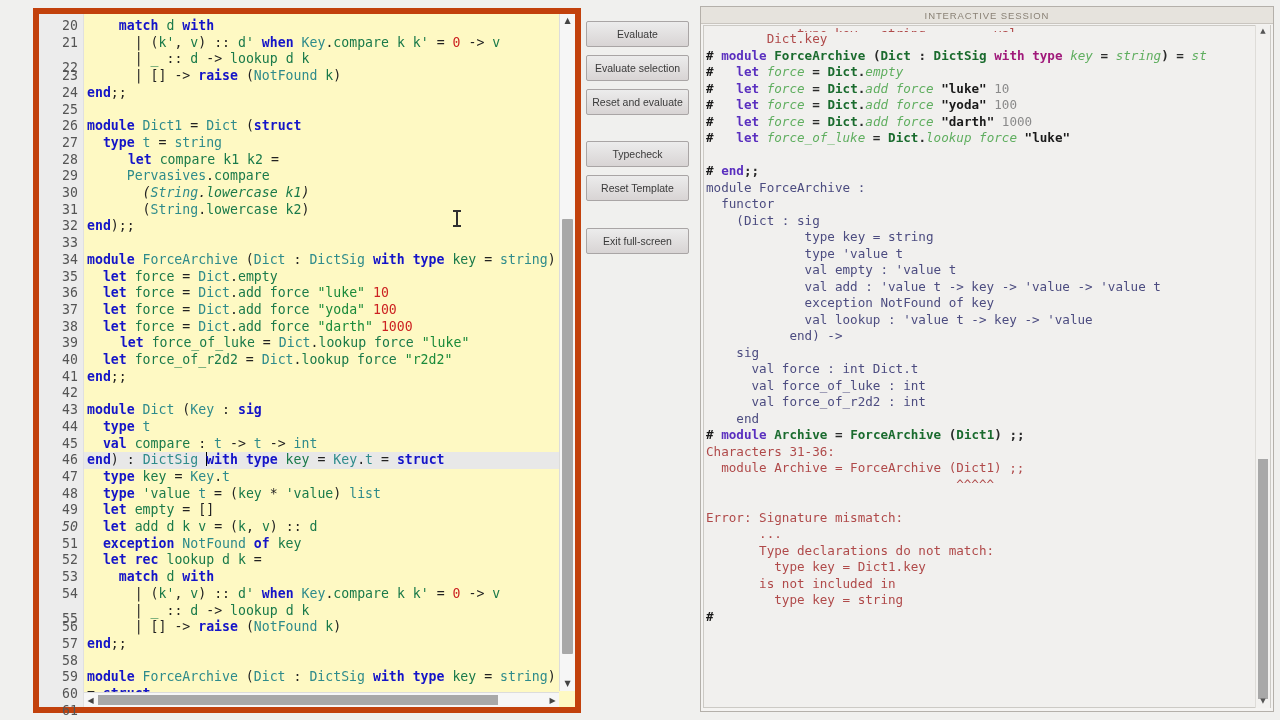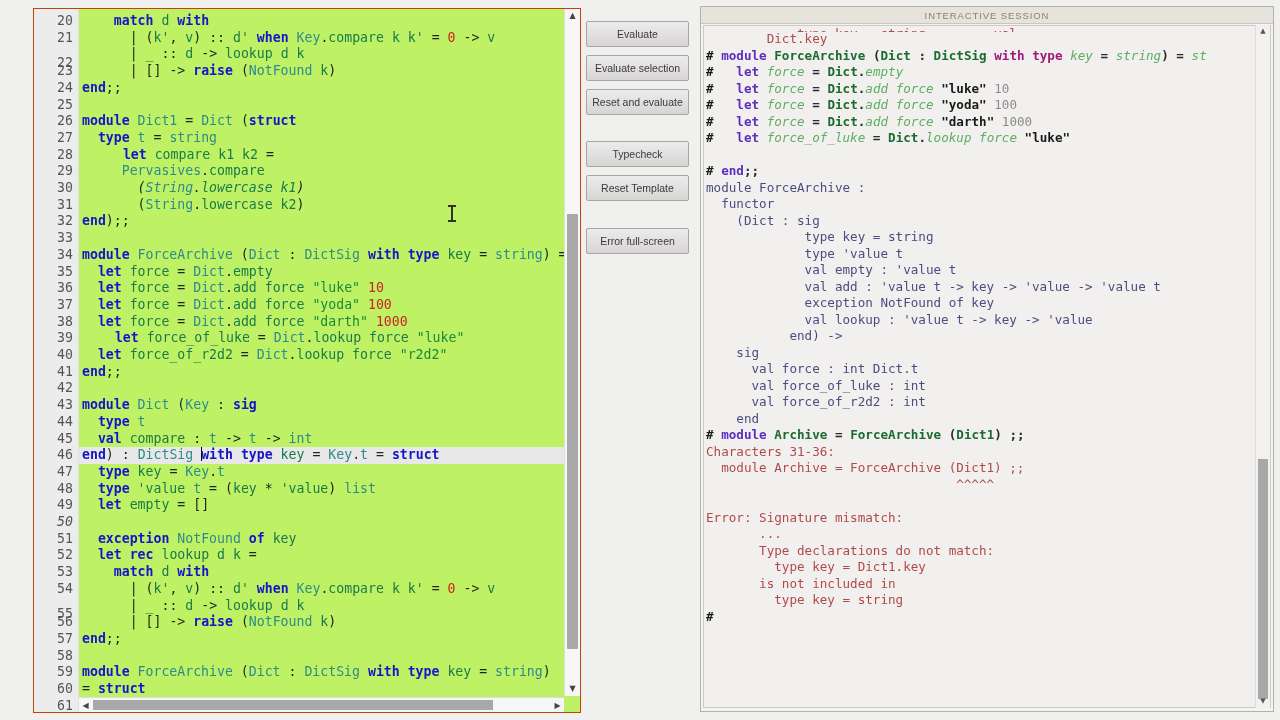--- a/index.html
+++ b/index.html
@@ -12,21 +12,21 @@
   }
   #root {
     position: relative;
     width: 1280px; height: 720px;
     background: #f0f0ee;
   }
   .editor-outer {
     position: absolute;
     left: 33px; top: 8px;
     width: 548px; height: 705px;
-    border: 1px solid #c2410c;
+    border: 6px solid #c2410c;
     background: #fdfdfd;
   }
   .gutter {
     position: absolute;
     left: 0; top: 0;
     width: 45px; height: 100%;
     background: #ececec;
     border-right: 1px solid #e0e0e0;
   }
   .gutter-num {
@@ -36,21 +36,21 @@
     font-size: 13.2px;
     line-height: 16.7px;
     color: #555555;
     text-align: right;
     white-space: pre;
   }
   .code-area {
     position: absolute;
     left: 45px; top: 0;
     right: 0; bottom: 0;
-    background: #bef264;
+    background: #fef9c3;
     overflow: hidden;
   }
   .cline {
     position: absolute;
     left: 0;
     white-space: pre;
     font-family: "DejaVu Sans Mono", monospace;
     font-size: 13.2px;
     line-height: 16.7px;
     height: 16.7px;
@@ -321,20 +321,21 @@
         <div class="cline" style="top: 338px;">  <span class="k">let</span> <span class="id">force_of_r2d2</span> <span class="pl">=</span> <span class="mod">Dict</span><span class="pl">.</span><span class="id">lookup</span> <span class="id">force</span> <span class="str">"r2d2"</span></div>
         <div class="cline" style="top: 354.7px;"><span class="k">end</span><span class="pl">;;</span></div>
         <div class="cline" style="top: 371.4px;"></div>
         <div class="cline" style="top: 388.1px;"><span class="k">module</span> <span class="mod">Dict</span> <span class="pl">(</span><span class="mod">Key</span> <span class="pl">:</span> <span class="k">sig</span></div>
         <div class="cline" style="top: 404.8px;">  <span class="k">type</span> <span class="mod">t</span></div>
         <div class="cline" style="top: 421.5px;">  <span class="k">val</span> <span class="id">compare</span> <span class="pl">:</span> <span class="mod">t</span> <span class="pl">-&gt;</span> <span class="mod">t</span> <span class="pl">-&gt;</span> <span class="mod">int</span></div>
         <div class="cline active" style="top: 438.2px;"><span class="k">end</span><span class="pl">)</span> <span class="pl">:</span> <span class="mod">DictSig</span> <span class="caret"></span><span class="k">with</span> <span class="k">type</span> <span class="id">key</span> <span class="pl">=</span> <span class="mod">Key</span><span class="pl">.</span><span class="mod">t</span> <span class="pl">=</span> <span class="k">struct</span></div>
         <div class="cline" style="top: 454.9px;">  <span class="k">type</span> <span class="id">key</span> <span class="pl">=</span> <span class="mod">Key</span><span class="pl">.</span><span class="mod">t</span></div>
         <div class="cline" style="top: 471.6px;">  <span class="k">type</span> <span class="id">'value</span> <span class="mod">t</span> <span class="pl">=</span> <span class="pl">(</span><span class="id">key</span> <span class="pl">*</span> <span class="id">'value</span><span class="pl">)</span> <span class="mod">list</span></div>
         <div class="cline" style="top: 488.3px;">  <span class="k">let</span> <span class="id">empty</span> <span class="pl">=</span> <span class="pl">[]</span></div>
+        <div class="cline" style="top: 505px;">  <span class="k">let</span> <span class="id">add</span> <span class="id">d</span> <span class="id">k</span> <span class="id">v</span> <span class="pl">=</span> <span class="pl">(</span><span class="id">k</span><span class="pl">,</span> <span class="id">v</span><span class="pl">)</span> <span class="pl">::</span> <span class="id">d</span></div>
         <div class="cline" style="top: 521.7px;">  <span class="k">exception</span> <span class="mod">NotFound</span> <span class="k">of</span> <span class="id">key</span></div>
         <div class="cline" style="top: 538.4px;">  <span class="k">let</span> <span class="k">rec</span> <span class="id">lookup</span> <span class="id">d</span> <span class="id">k</span> <span class="pl">=</span></div>
         <div class="cline" style="top: 555.1px;">    <span class="k">match</span> <span class="id">d</span> <span class="k">with</span></div>
         <div class="cline" style="top: 571.8px;">      <span class="pl">|</span> <span class="pl">(</span><span class="id">k'</span><span class="pl">,</span> <span class="id">v</span><span class="pl">)</span> <span class="pl">::</span> <span class="id">d'</span> <span class="k">when</span> <span class="mod">Key</span><span class="pl">.</span><span class="id">compare</span> <span class="id">k</span> <span class="id">k'</span> <span class="pl">=</span> <span class="num">0</span> <span class="pl">-&gt;</span> <span class="id">v</span></div>
         <div class="cline" style="top: 588.5px;">      <span class="pl">|</span> <span class="id">_</span> <span class="pl">::</span> <span class="id">d</span> <span class="pl">-&gt;</span> <span class="id">lookup</span> <span class="id">d</span> <span class="id">k</span></div>
         <div class="cline" style="top: 605.2px;">      <span class="pl">|</span> <span class="pl">[]</span> <span class="pl">-&gt;</span> <span class="k">raise</span> <span class="pl">(</span><span class="mod">NotFound</span> <span class="id">k</span><span class="pl">)</span></div>
         <div class="cline" style="top: 621.9px;"><span class="k">end</span><span class="pl">;;</span></div>
         <div class="cline" style="top: 638.6px;"></div>
         <div class="cline" style="top: 655.3px;"><span class="k">module</span> <span class="mod">ForceArchive</span> <span class="pl">(</span><span class="mod">Dict</span> <span class="pl">:</span> <span class="mod">DictSig</span> <span class="k">with</span> <span class="k">type</span> <span class="id">key</span> <span class="pl">=</span> <span class="mod">string</span><span class="pl">)</span></div>
         <div class="cline" style="top: 672px;"><span class="pl">=</span> <span class="k">struct</span></div>
@@ -355,21 +356,21 @@
       <div class="arrow" style="right:0">▶</div>
     </div>
   </div>
 
   <div class="btncol" id="btnCol">
       <div class="tbtn" style="top: 13px;">Evaluate</div>
       <div class="tbtn" style="top: 47px;">Evaluate selection</div>
       <div class="tbtn" style="top: 81px;">Reset and evaluate</div>
       <div class="tbtn" style="top: 133px;">Typecheck</div>
       <div class="tbtn" style="top: 167px;">Reset Template</div>
-      <div class="tbtn" style="top: 220px;">Error full-screen</div>
+      <div class="tbtn" style="top: 220px;">Exit full-screen</div>
     </div>
 
   <div class="session-outer">
     <div class="session-header">INTERACTIVE SESSION</div>
     <div class="session-body" id="sessBody">
       <div class="clip-top">            type key = string         val</div>
     <div class="sline" style="top: 5px;"><span class="serr">        Dict.key</span></div>
         <div class="sline" style="top: 21.5px;"><span class="sh">#</span> <span class="sk">module</span> <span class="sm">ForceArchive</span> <span class="spl">(</span><span class="sm">Dict</span> <span class="spl">:</span> <span class="sm">DictSig</span> <span class="smag">with</span> <span class="smag">type</span> <span class="sg">key</span> <span class="spl">=</span> <span class="sg">string</span><span class="spl">)</span> <span class="spl">=</span> <span class="sg">st</span></div>
         <div class="sline" style="top: 38px;"><span class="sh">#</span>   <span class="sk">let</span> <span class="sg">force</span> <span class="spl">=</span> <span class="sm">Dict</span><span class="spl">.</span><span class="sg">empty</span></div>
         <div class="sline" style="top: 54.5px;"><span class="sh">#</span>   <span class="sk">let</span> <span class="sg">force</span> <span class="spl">=</span> <span class="sm">Dict</span><span class="spl">.</span><span class="sg">add</span> <span class="sg">force</span> <span class="sstr">"luke"</span> <span class="snum">10</span></div>

